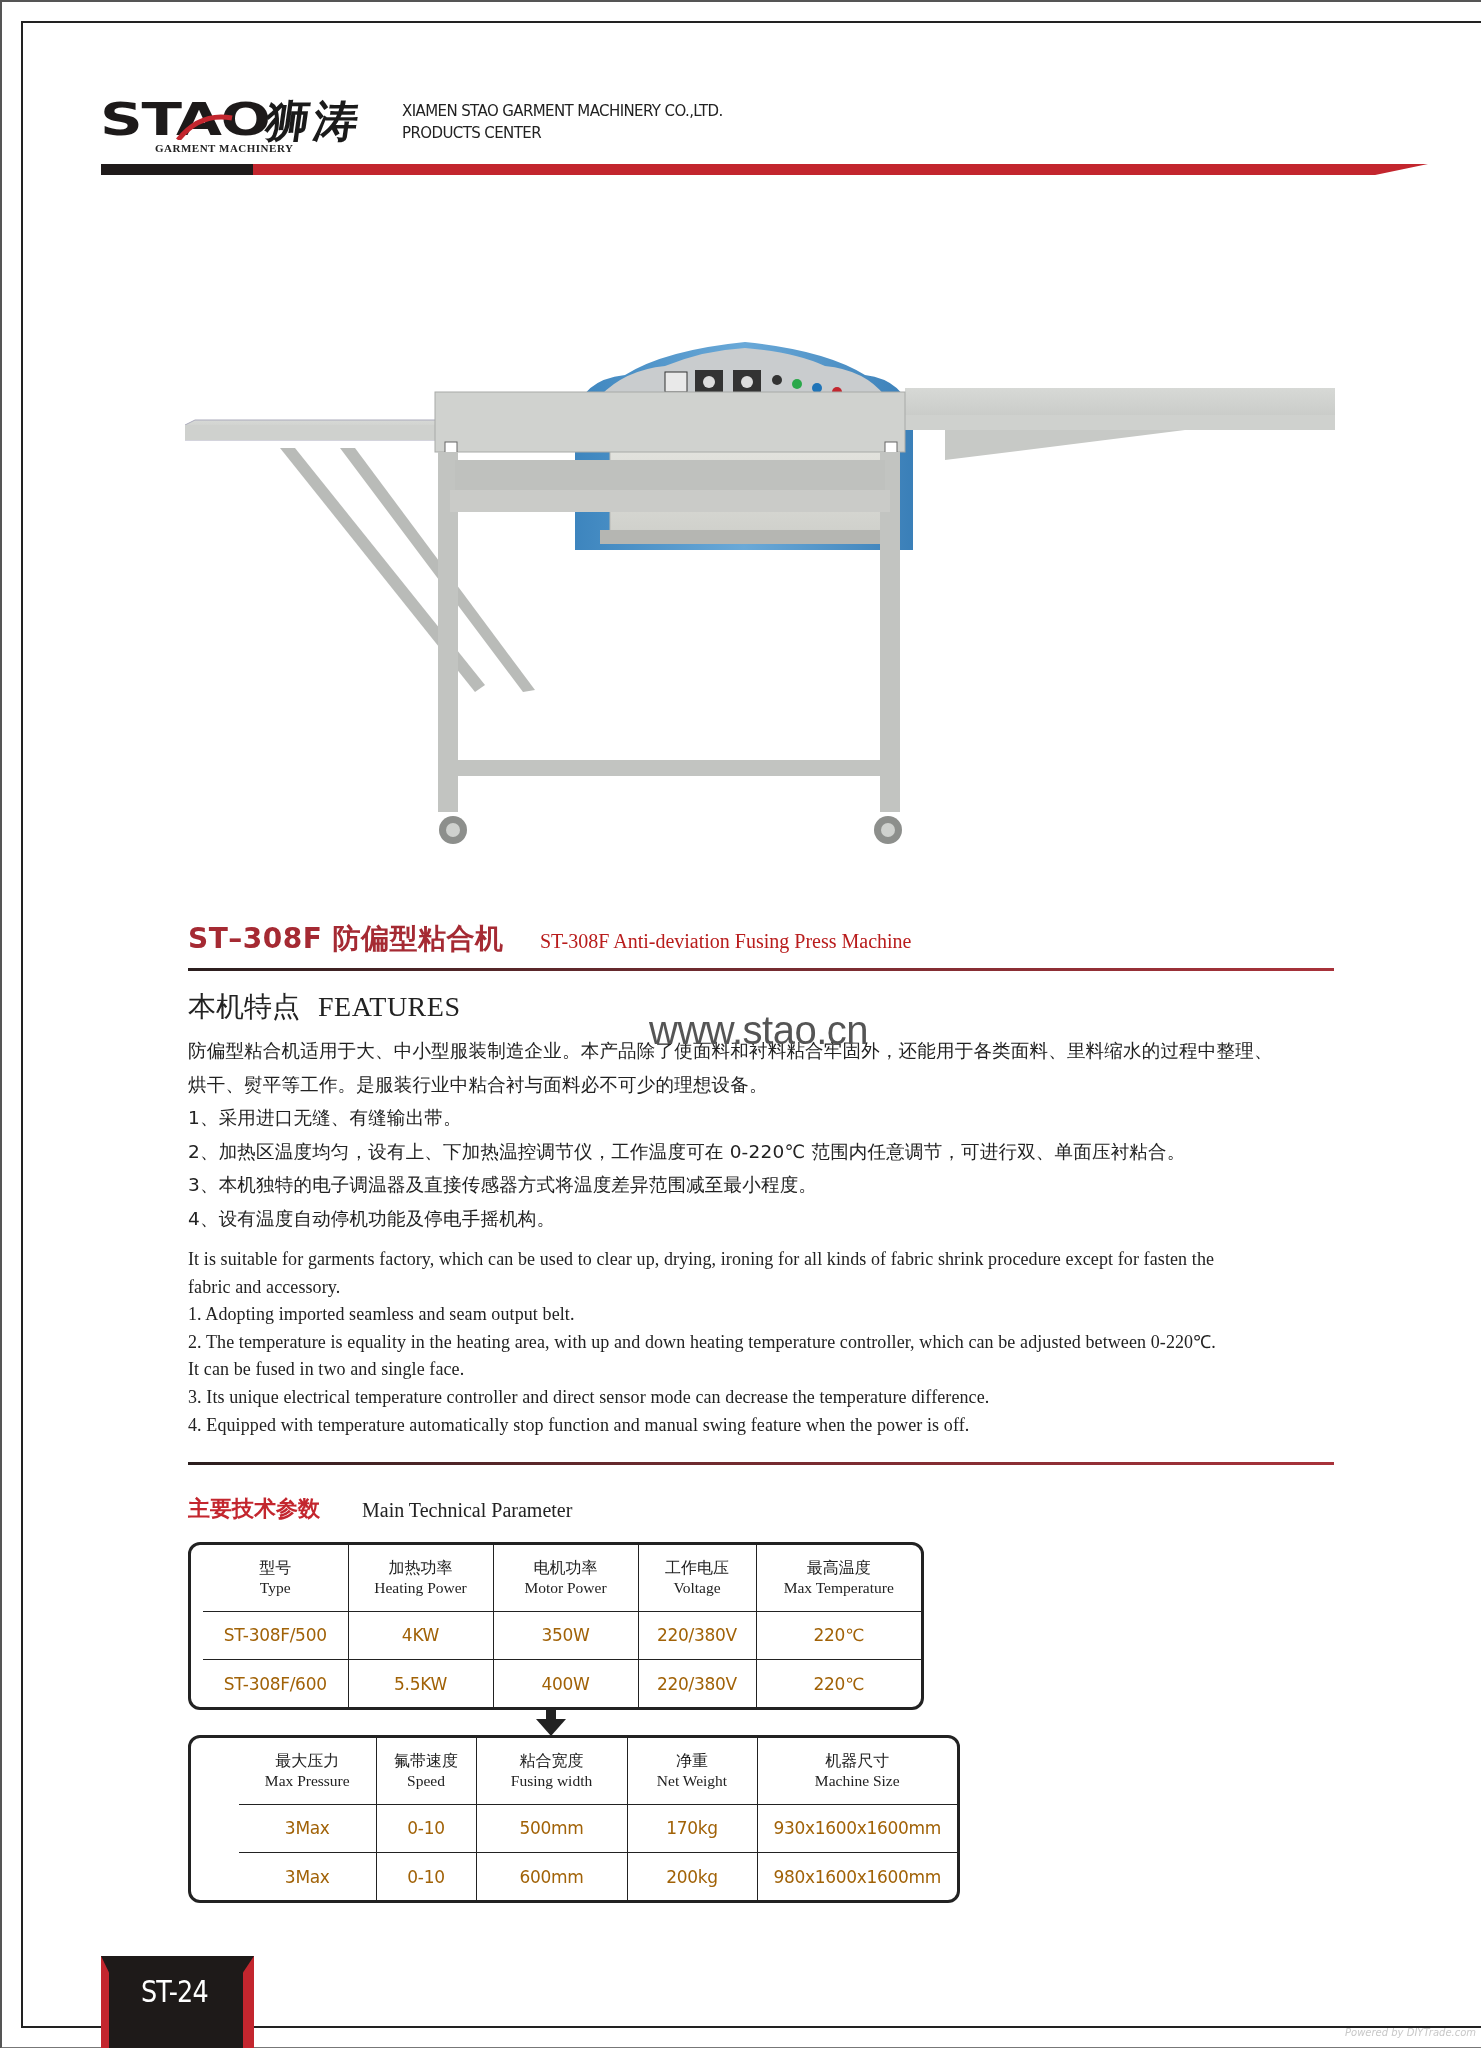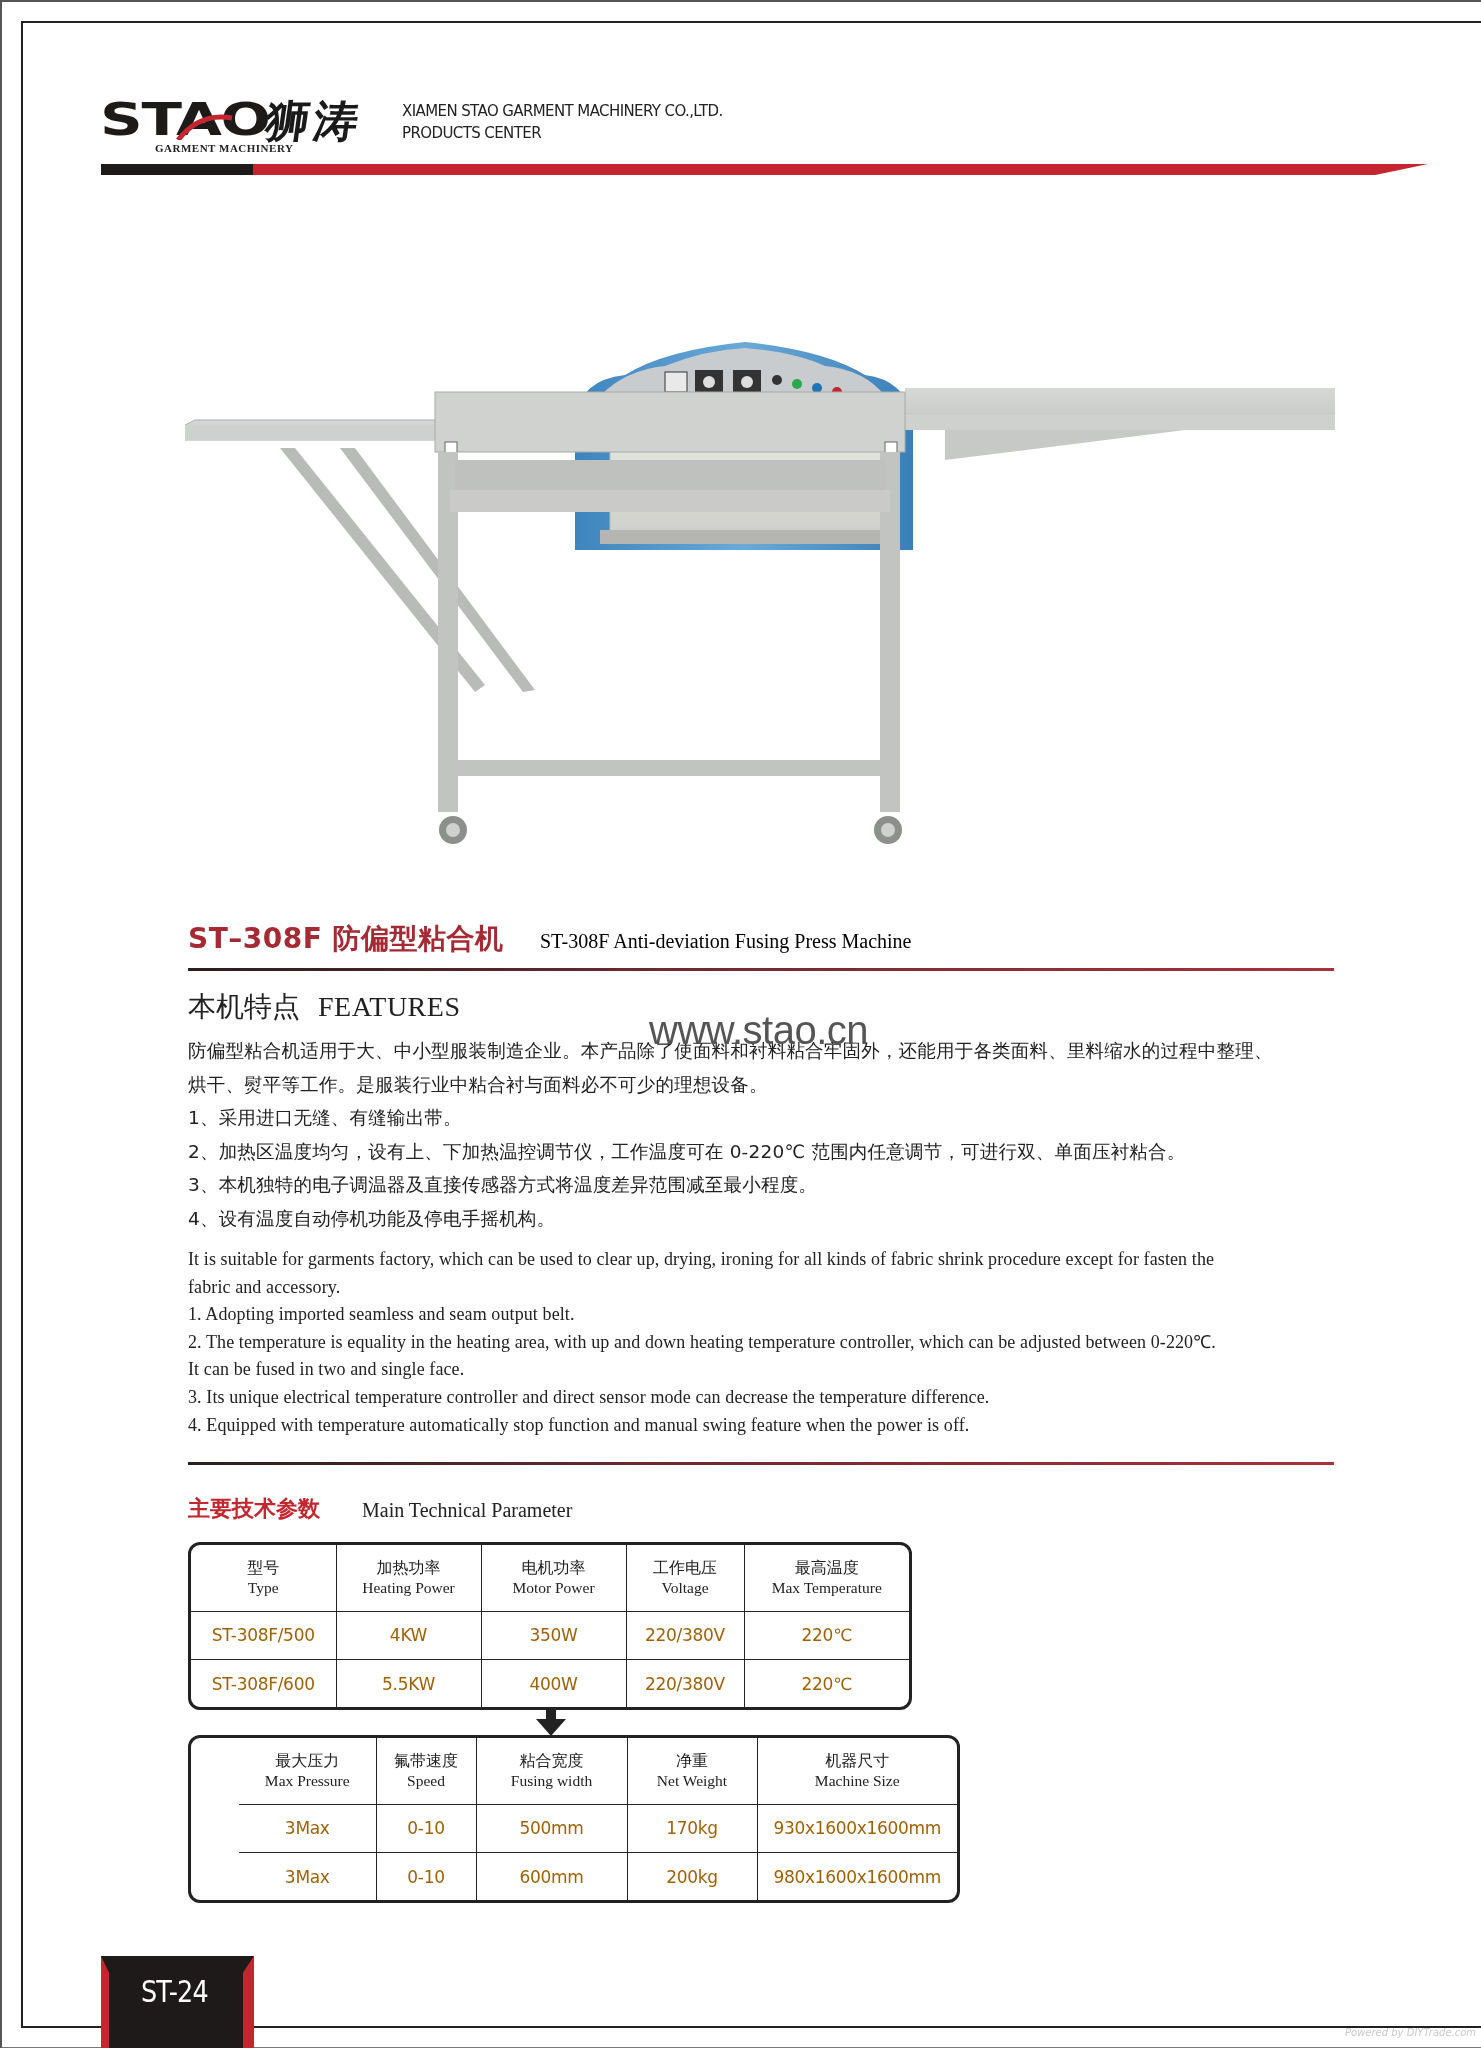--- a/index.html
+++ b/index.html
@@ -13,21 +13,21 @@
   .logo-swoosh { left:170px; top:110px; width:70px; height:30px; }
   .logo-sub { left:155px; top:142px; font-family:"Liberation Serif",serif; font-size:11px; font-weight:bold; letter-spacing:0.5px; color:#222; }
   .logo-cn { left:266px; top:92px; font-family:"DejaVu Serif",serif; font-size:44px; font-weight:bold; color:#1a1a1a; letter-spacing:4px; transform:skewX(-8deg); }
   .company { left:392px; top:100px; font-family:"DejaVu Sans",sans-serif; font-size:15px; color:#222; line-height:22px; letter-spacing:-0.6px;margin-left:10px; }
   .head-bar-black { left:101px; top:164px; width:152px; height:11px; background:#1f1a1a; }
   .head-bar-red { left:253px; top:164px; width:1175px; height:11px; background:#c3262e; clip-path:polygon(0 0,100% 0,95.5% 100%,0 100%); }
   
   .machine { left:185px; top:330px; width:1150px; height:520px; }
   
   .product-title { left:188px; top:920px; font-family:"DejaVu Sans",sans-serif; font-weight:bold; font-size:28px; color:#a52a33; letter-spacing:0.5px; }
-  .product-title-en { left:540px; top:930px; font-family:"Liberation Serif",serif; font-size:20px; color:#000000; }
+  .product-title-en { left:540px; top:930px; font-family:"Liberation Serif",serif; font-size:20px; color:#b91c1c; }
   .divider { left:188px; height:3px; width:1146px; background:linear-gradient(90deg,#2a1e1e 0%,#6a2a2e 40%,#a8323a 100%); }
   .features-title { left:188px; top:988px; font-family:"DejaVu Sans",sans-serif; font-size:28px; color:#222; font-weight:300; }
   .features-title .en { font-family:"Liberation Serif",serif; font-size:28px; margin-left:18px; letter-spacing:0.5px; }
   .watermark { left:625px; top:1008px; font-family:"Liberation Sans",sans-serif; font-size:40px; color:#555; letter-spacing:-0.5px;margin-left:24px; }
   .cn-lines { left:188px; top:1034px; width:1150px; font-family:"DejaVu Sans",sans-serif; font-size:18.5px; line-height:33.6px; color:#222; letter-spacing:0.2px; }
   .cn-lines div { white-space:nowrap; }
   .en-lines { left:188px; top:1246px; width:1150px; font-family:"Liberation Serif",serif; font-size:18px; line-height:27.6px; color:#222; letter-spacing:0.1px; }
   .en-lines div { white-space:nowrap; }
   .params-title { left:188px; top:1494px; font-family:"DejaVu Sans",sans-serif; font-weight:bold; font-size:22px; color:#c3262e; }
   .params-title-en { left:362px; top:1499px; font-family:"Liberation Serif",serif; font-size:20px; color:#222; }
@@ -161,21 +161,21 @@
   <div>2.  The temperature is equality in the heating area, with up and down heating temperature controller, which can be adjusted between 0-220℃.</div>
   <div>It can be fused in two and single face.</div>
   <div>3.  Its unique electrical temperature controller and direct sensor mode can decrease the temperature difference.</div>
   <div>4.  Equipped with temperature automatically stop function and manual swing feature when the power is off.</div>
 </div>
 <div class="abs divider" style="top:1462px;"></div>
 
 <div class="abs params-title">主要技术参数</div>
 <div class="abs params-title-en">Main Technical Parameter</div>
 
-<div class="spec-table" style="left:188px; top:1542px; width:718px; height:162px;">
+<div class="spec-table" style="left:188px; top:1542px; width:718px; height:162px;padding-left:12px;">
   <table>
     <colgroup>
         <col style="width:145px">
         <col style="width:145px">
         <col style="width:145px">
         <col style="width:118px">
         <col>
       </colgroup>
     <tbody>
         <tr style="height:66px">

